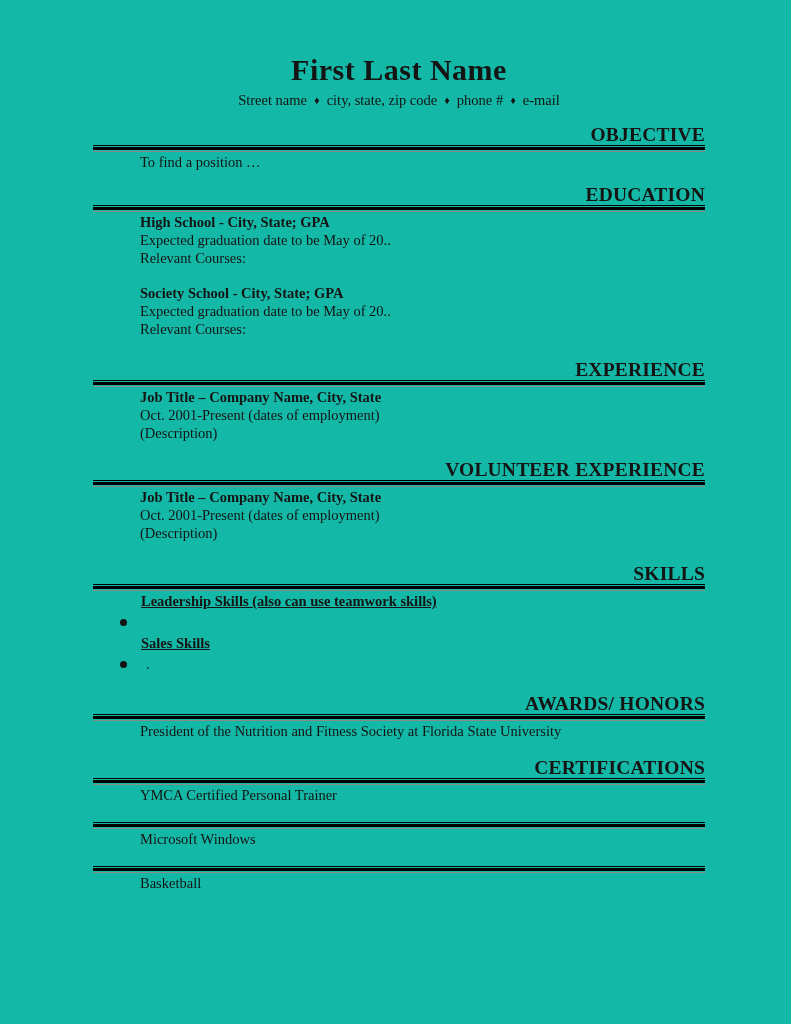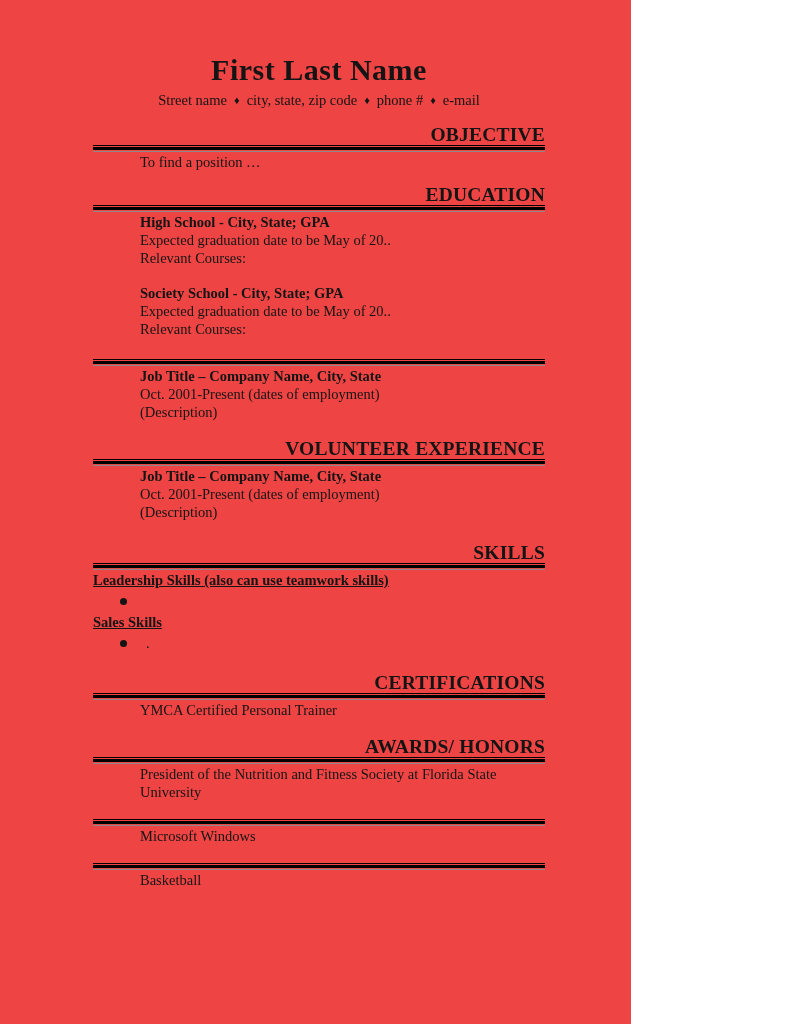--- a/index.html
+++ b/index.html
@@ -1,23 +1,23 @@
 <!DOCTYPE html>
 <html><head>
 <meta charset="utf-8">
 <style>
   * { margin: 0; padding: 0; box-sizing: border-box; }
   html, body { background: #ffffff; }
   body { width: 791px; height: 1024px; overflow: hidden; }
   .page {
-    width: 631px; height: 1024px;
+    width: 791px; height: 1024px;
     padding: 52px 86px 0 93px;
     font-family: "Liberation Serif", serif;
     color: #141414;
-    background: #ef4444;
+    background: #14b8a6;
   }
   .resume-name {
     text-align: center;
     font-size: 30px;
     font-weight: bold;
     line-height: 36px;
     letter-spacing: 0.5px;
   }
   .contact {
     text-align: center;
@@ -66,20 +66,21 @@
     font-size: 14.5px;
     line-height: 18px;
   }
   .bold { font-weight: bold; }
   .gap { height: 17px; }
   .skill-label {
     font-size: 14.5px;
     line-height: 18px;
     font-weight: bold;
     text-decoration: underline;
+    margin-left: 48px;
   }
   .bullet-row {
     height: 24px;
     display: flex;
     align-items: center;
     padding-left: 27px;
     font-size: 14.5px;
   }
   .dot {
     width: 7px; height: 7px;
@@ -122,20 +123,21 @@
       <div class="gap"></div>
       <div>
         <p class="line bold">Society School - City, State; GPA</p>
         <p class="line">Expected graduation date to be May of 20..</p>
         <p class="line">Relevant Courses:</p>
       </div>
     </div>
   </section>
 
   <section class="sec s-experience">
+    <h2 class="sec-title">EXPERIENCE</h2>
     <div class="rule"></div>
     <div class="content indent">
       <p class="line bold">Job Title – Company Name, City, State</p>
       <p class="line">Oct. 2001-Present (dates of employment)</p>
       <p class="line">(Description)</p>
     </div>
   </section>
 
   <section class="sec s-volunteer">
     <h2 class="sec-title">VOLUNTEER EXPERIENCE</h2>
@@ -157,36 +159,36 @@
         <span></span>
       </div>
       <p class="skill-label">Sales Skills</p>
       <div class="bullet-row">
         <span class="dot"></span>
         <span>.</span>
       </div>
     </div>
   </section>
 
+  <section class="sec s-awards">
+    <h2 class="sec-title">AWARDS/ HONORS</h2>
+    <div class="rule"></div>
+    <div class="content indent">
+      <p class="line">President of the Nutrition and Fitness Society at Florida State University</p>
+    </div>
+  </section>
+
   <section class="sec s-certifications">
     <h2 class="sec-title">CERTIFICATIONS</h2>
     <div class="rule"></div>
     <div class="content indent">
       <p class="line">YMCA Certified Personal Trainer</p>
     </div>
   </section>
 
-  <section class="sec s-awards">
-    <h2 class="sec-title">AWARDS/ HONORS</h2>
-    <div class="rule"></div>
-    <div class="content indent">
-      <p class="line">President of the Nutrition and Fitness Society at Florida State University</p>
-    </div>
-  </section>
-
   <section class="sec s-computer">
     <div class="rule"></div>
     <div class="content indent">
       <p class="line">Microsoft Windows</p>
     </div>
   </section>
 
   <section class="sec s-hobbies">
     <div class="rule"></div>
     <div class="content indent">

